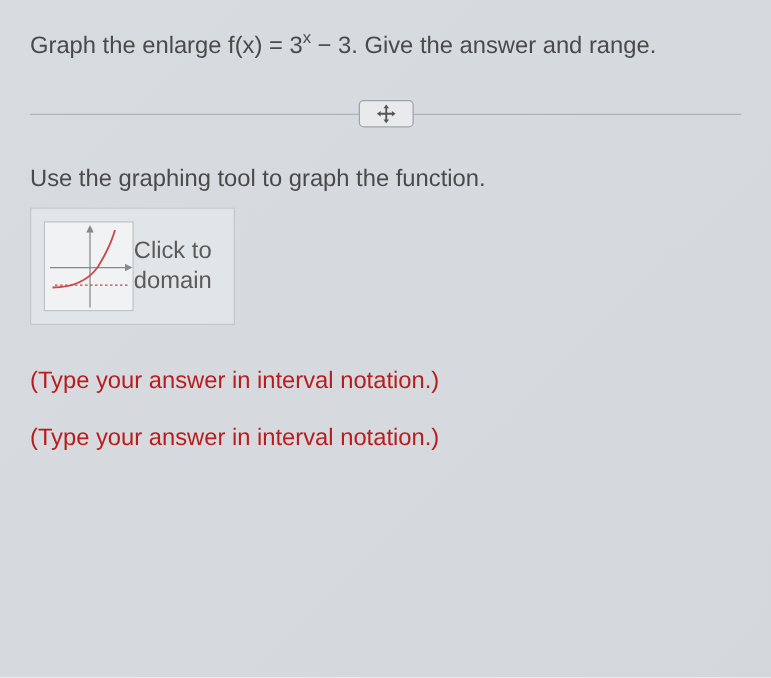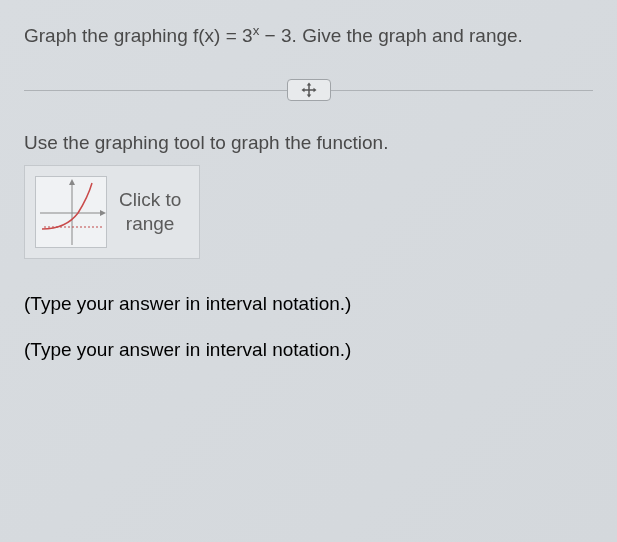--- a/index.html
+++ b/index.html
@@ -60,21 +60,20 @@
     .arrow-icon {
       width: 18px;
       height: 18px;
     }
     .instruction {
       margin-bottom: 8px;
     }
     .enlarge-panel {
       display: inline-flex;
       align-items: center;
-      gap: 12px;
       background: #e2e5e8;
       border: 1px solid #c4c8cc;
       padding: 10px 18px 10px 10px;
       margin-bottom: 28px;
       cursor: pointer;
     }
     .thumb {
       width: 72px;
       height: 72px;
       background: #f0f2f4;
@@ -94,30 +93,30 @@
       display: inline-block;
       width: 32px;
       height: 24px;
       border: 1.5px solid #888;
       background: #f4f6f8;
       vertical-align: middle;
       margin: 0 2px;
     }
     .hint {
       margin-top: 4px;
-      color: #000000;
+      color: #b91c1c;
     }
   </style>
 </head>
 <body>
 
 
 
 <div class="prompt">
-  <span>Graph the graphing </span><span class="func"><span>f(x)</span><span> = </span><span>3</span><sup>x</sup><span> − 3</span></span><span>. Give the graph and range.</span>
+  <span>Graph the enlarge </span><span class="func"><span>f(x)</span><span> = </span><span>3</span><sup>x</sup><span> − 3</span></span><span>. Give the answer and range.</span>
 </div>
 
 <div class="divider-wrap">
   <hr class="divider">
   <div class="drag-handle">
     <svg class="arrow-icon" viewBox="0 0 24 24">
       <path d="M12 2 L15 6 L13 6 L13 11 L18 11 L18 9 L22 12 L18 15 L18 13 L13 13 L13 18 L15 18 L12 22 L9 18 L11 18 L11 13 L6 13 L6 15 L2 12 L6 9 L6 11 L11 11 L11 6 L9 6 Z" fill="#555"></path>
     </svg>
   </div>
 </div>
@@ -130,21 +129,21 @@
       <line x1="36" y1="4" x2="36" y2="68" stroke="#888" stroke-width="1"></line>
       <line x1="4" y1="36" x2="68" y2="36" stroke="#888" stroke-width="1"></line>
       <polygon points="36,2 33,8 39,8" fill="#888"></polygon>
       <polygon points="70,36 64,33 64,39" fill="#888"></polygon>
       <path d="M 6 52 Q 30 52 42 36 Q 52 20 56 6" stroke="#c94a4a" stroke-width="1.5" fill="none"></path>
       <line x1="8" y1="50" x2="68" y2="50" stroke="#c04848" stroke-width="1" stroke-dasharray="2,2"></line>
     </svg>
   </div>
   <div class="enlarge-text">
     <div>Click to</div>
-    <div>range</div>
+    <div>domain</div>
   </div>
 </div>
 
 <div class="question-block">
   <div class="hint">(Type your answer in interval notation.)</div>
 </div>
 
 <div class="question-block">
   <div class="hint">(Type your answer in interval notation.)</div>
 </div>

